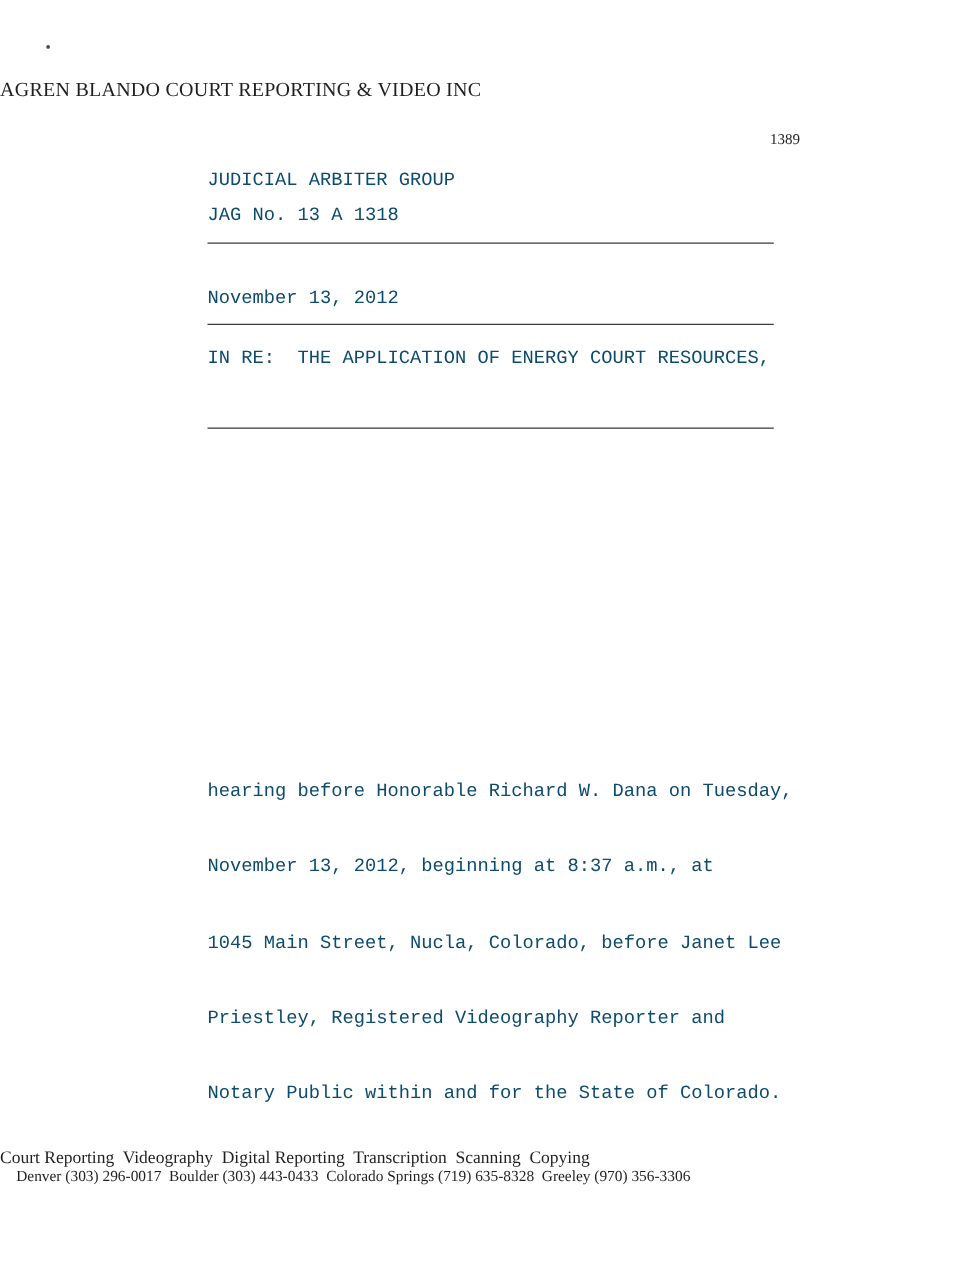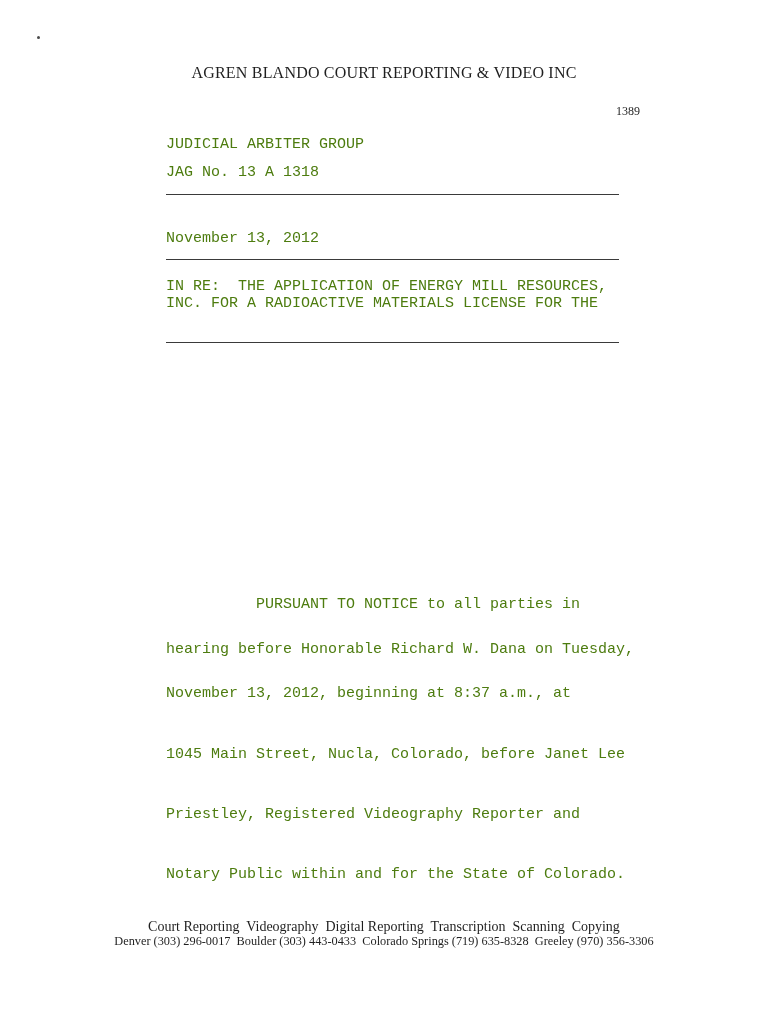--- a/index.html
+++ b/index.html
@@ -10,54 +10,53 @@
     height: 1024px;
     background: #ffffff;
     overflow: hidden;
   }
   .mono {
     position: absolute;
     left: 166px;
     font-family: "Liberation Mono", "DejaVu Sans Mono", monospace;
     font-size: 15px;
     line-height: 17px;
-    color: #4d7c0f;
+    color: #0c4a6e;
     white-space: pre;
   }
   .serif {
     position: absolute;
     font-family: "Liberation Serif", "DejaVu Serif", serif;
     color: #1f1f1f;
     white-space: pre;
   }
   .centered {
     left: 0;
     width: 768px;
-    text-align: center;
   }
   .rule {
     position: absolute;
     left: 166px;
     width: 453px;
     height: 1.4px;
     background: #3a3a3a;
   }
   .artifact-dot {
     position: absolute;
     left: 37px;
     top: 36px;
     width: 3px;
     height: 3px;
     background: #4a4a4a;
     border-radius: 50%;
   }
   .header-company { top: 64px; font-size: 16px; letter-spacing: 0.2px; }
   .page-number { top: 104px; left: 616px; font-size: 12px; }
   .footer-services { top: 919px; font-size: 14px; }
-  .footer-phones { top: 934px; font-size: 12.3px; }
+  .footer-phones { top: 934px; font-size: 12.3px; padding-left: 13px; }
 </style>
 </head>
 <body>
 
 <div class="page">
 
   <span class="artifact-dot"></span>
 
   <div class="serif centered header-company">AGREN BLANDO COURT REPORTING &amp; VIDEO INC</div>
 
@@ -67,31 +66,29 @@
 
   <div class="mono" style="top:164px">JAG No. 13 A 1318</div>
 
   <div class="rule" style="top:194px"></div>
 
 
   <div class="mono" style="top:230px">November 13, 2012</div>
 
   <div class="rule" style="top:259px"></div>
 
-  <div class="mono" style="top:278px">IN RE:  THE APPLICATION OF ENERGY MILL RESOURCES,</div>
+  <div class="mono" style="top:278px">IN RE:  THE APPLICATION OF ENERGY COURT RESOURCES,</div>
 
-  <div class="mono" style="top:295px">INC. FOR A RADIOACTIVE MATERIALS LICENSE FOR THE</div>
 
 
   <div class="rule" style="top:342px"></div>
 
-  <div class="mono" style="top:596px; left:256px">PURSUANT TO NOTICE to all parties in</div>
 
 
-  <div class="mono" style="top:641px">hearing before Honorable Richard W. Dana on Tuesday,</div>
+  <div class="mono" style="top:625px">hearing before Honorable Richard W. Dana on Tuesday,</div>
 
   <div class="mono" style="top:685px">November 13, 2012, beginning at 8:37 a.m., at</div>
 
   <div class="mono" style="top:746px">1045 Main Street, Nucla, Colorado, before Janet Lee</div>
 
   <div class="mono" style="top:806px">Priestley, Registered Videography Reporter and</div>
 
   <div class="mono" style="top:866px">Notary Public within and for the State of Colorado.</div>
 
   <div class="serif centered footer-services">Court Reporting  Videography  Digital Reporting  Transcription  Scanning  Copying</div>

